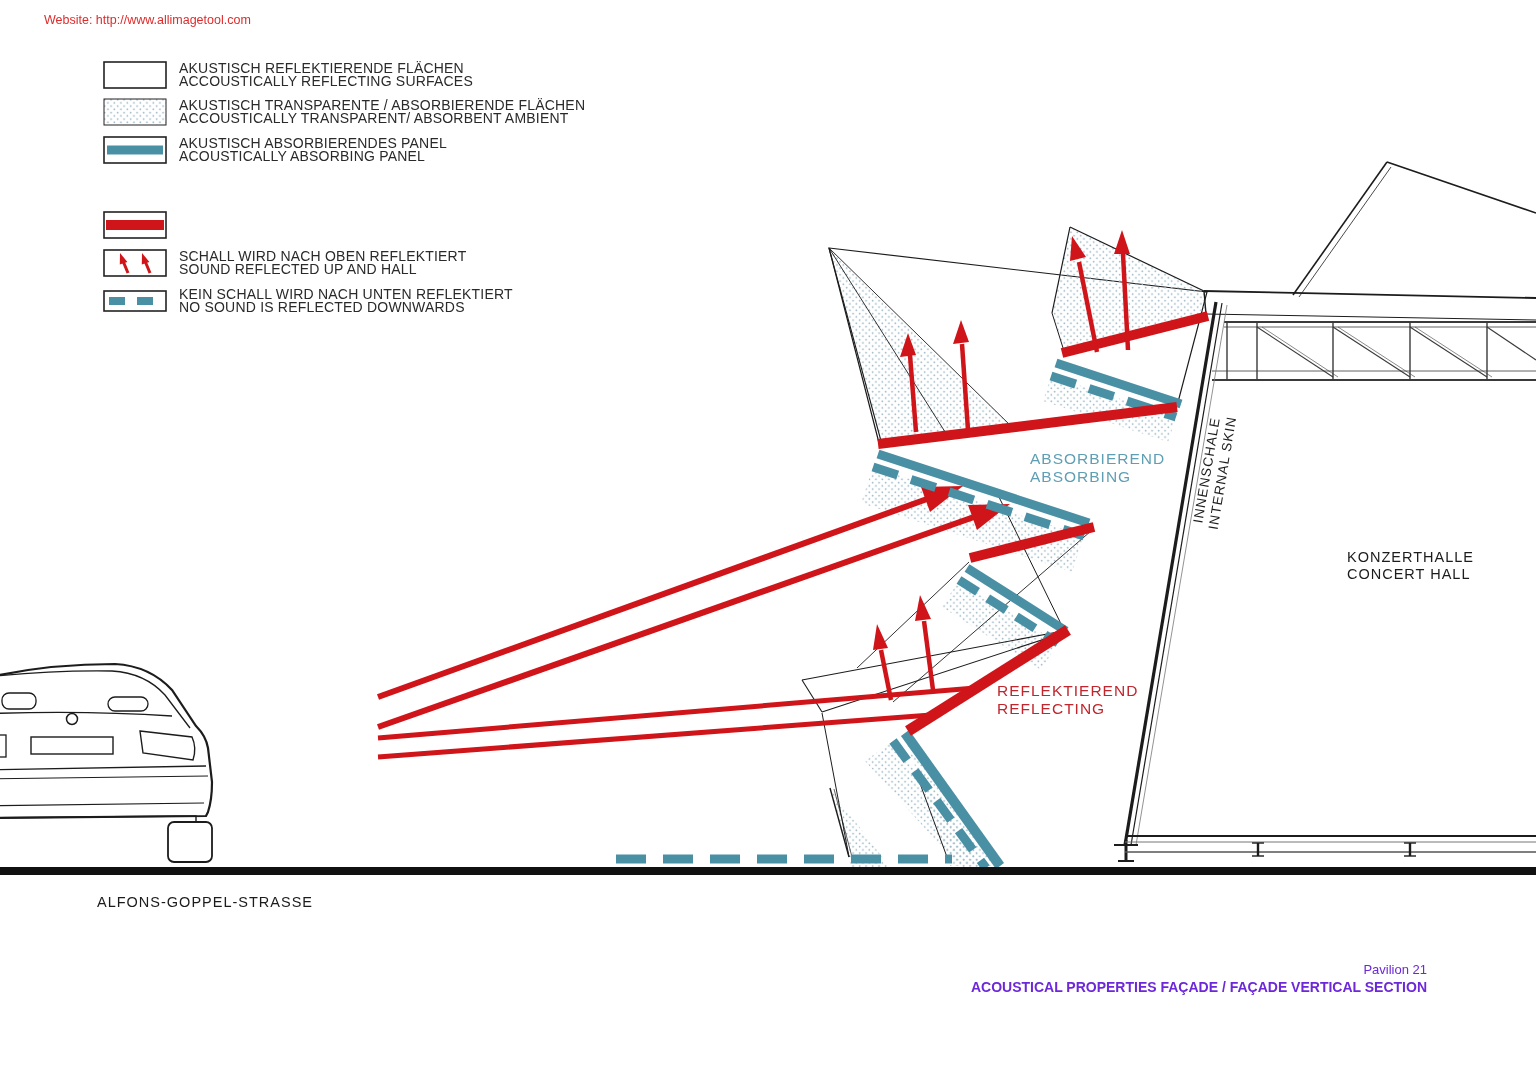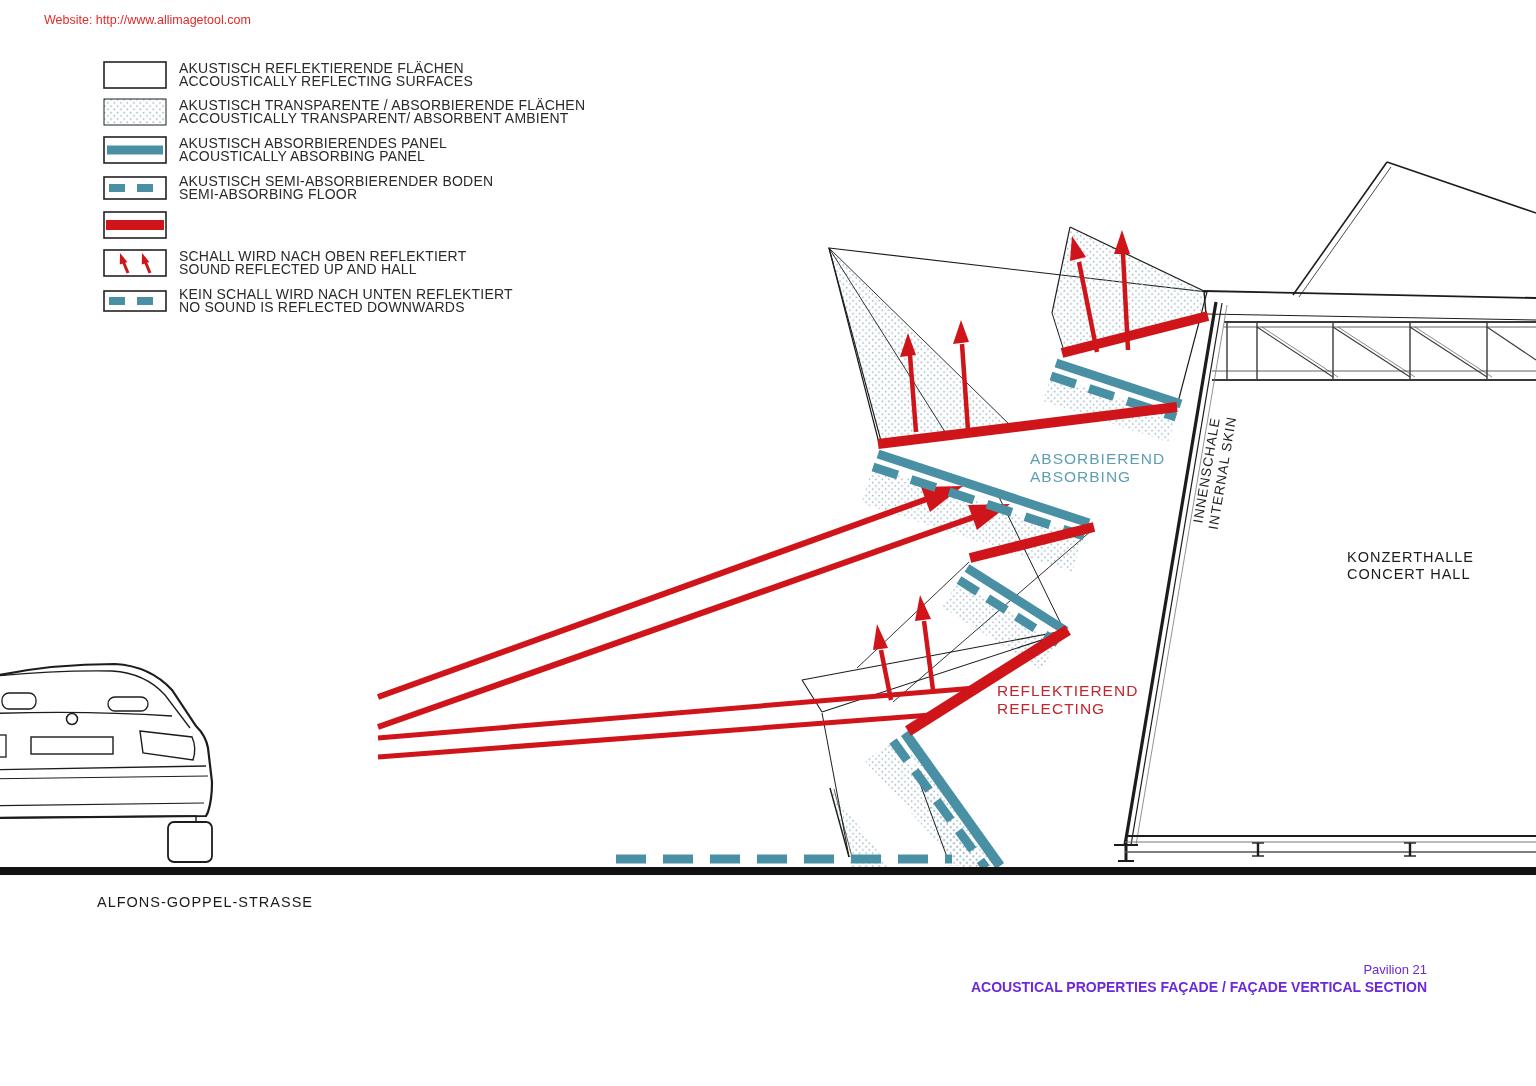--- a/index.html
+++ b/index.html
@@ -58,30 +58,20 @@
     <svg class="swatch" width="64" height="28">
       <rect x="1" y="1" width="62" height="26" fill="#fff" stroke="#222" stroke-width="1.6"></rect>
       <line x1="4" y1="14" x2="60" y2="14" stroke="#4a90a4" stroke-width="9"></line>
     </svg>
     <div class="legend-text">
         <div class="de">AKUSTISCH ABSORBIERENDES PANEL</div>
         <div class="en">ACOUSTICALLY ABSORBING PANEL</div>
       </div>
   </div>
 
-  <div class="legend-row" style="top:174px">
-    <svg class="swatch" width="64" height="28">
-      <rect x="1" y="3" width="62" height="22" fill="#fff" stroke="#222" stroke-width="1.6"></rect>
-      <line x1="6" y1="14" x2="60" y2="14" stroke="#4a90a4" stroke-width="8" stroke-dasharray="16 12"></line>
-    </svg>
-    <div class="legend-text">
-        <div class="de">AKUSTISCH SEMI-ABSORBIERENDER BODEN</div>
-        <div class="en">SEMI-ABSORBING FLOOR</div>
-      </div>
-  </div>
 
   <div class="legend-row" style="top:211px">
     <svg class="swatch" width="64" height="28">
       <rect x="1" y="1" width="62" height="26" fill="#fff" stroke="#222" stroke-width="1.6"></rect>
       <line x1="3" y1="14" x2="61" y2="14" stroke="#cf1519" stroke-width="10"></line>
     </svg>
   </div>
 
   <div class="legend-row" style="top:249px">
     <svg class="swatch" width="64" height="28">

